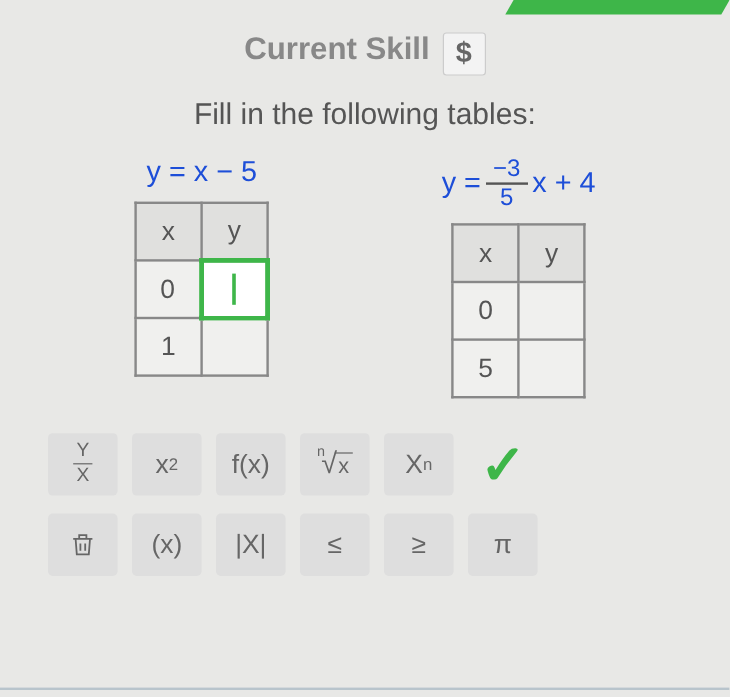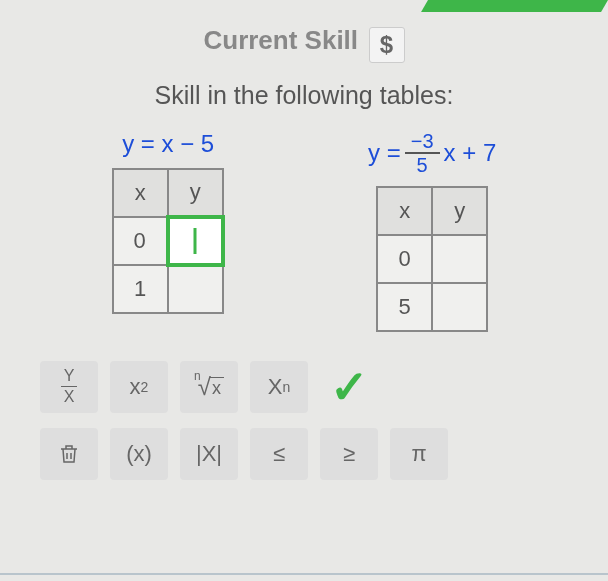--- a/index.html
+++ b/index.html
@@ -157,21 +157,21 @@
 </head>
 <body>
 
 <div class="top-green-bar"></div>
 
 <div class="header">
   <span class="header-title">Current Skill</span>
   <span class="dollar-badge">$</span>
 </div>
 
-<div class="instruction">Skill in the following tables:</div>
+<div class="instruction">Fill in the following tables:</div>
 
 <div class="tables-wrap">
 
   <div class="table-block">
     <div class="eq">y = x − 5</div>
     <table>
       <tbody>
           <tr>
         <td class="head">x</td>
         <td class="head">y</td>
@@ -188,21 +188,21 @@
       </table>
   </div>
 
   <div class="table-block">
     <div class="eq">
       <span>y = </span>
       <span class="frac">
         <span class="num">−3</span>
         <span class="den">5</span>
       </span>
-      <span>x + 7</span>
+      <span>x + 4</span>
     </div>
     <table>
       <tbody>
           <tr>
         <td class="head">x</td>
         <td class="head">y</td>
       </tr>
       <tr>
         <td>0</td>
         <td></td>
@@ -222,20 +222,21 @@
     <div class="key">
       <span class="kfrac">
         <span class="kn">Y</span>
         <span class="kd">X</span>
       </span>
     </div>
     <div class="key">
       <span>x</span>
         <span class="sup">2</span>
     </div>
+    <div class="key">f(x)</div>
     <div class="key">
       <span class="radical">
         <span class="idx">n</span>
         <span class="rad">√</span>
         <span class="rx">x</span>
       </span>
     </div>
     <div class="key">
       <span>X</span>
         <span class="sub">n</span>

